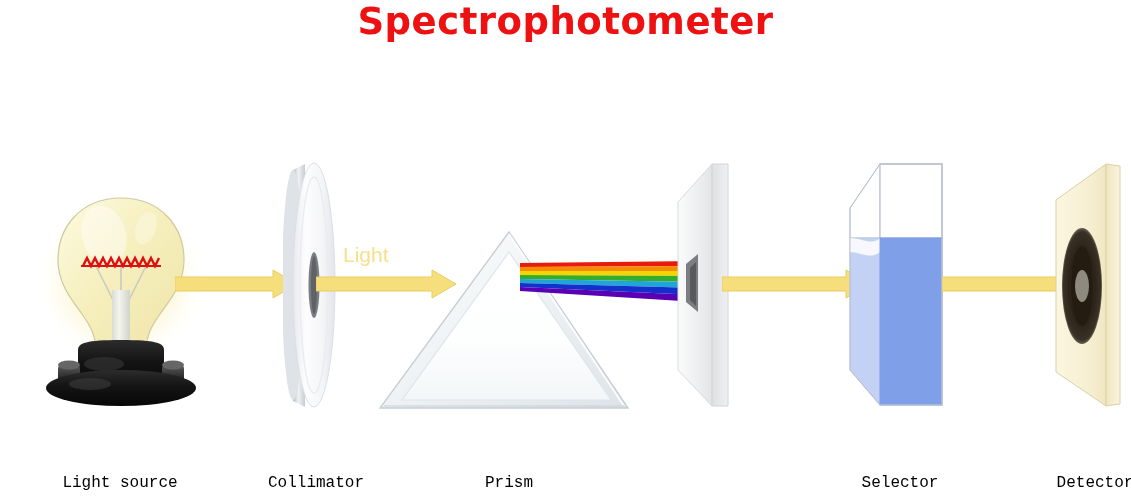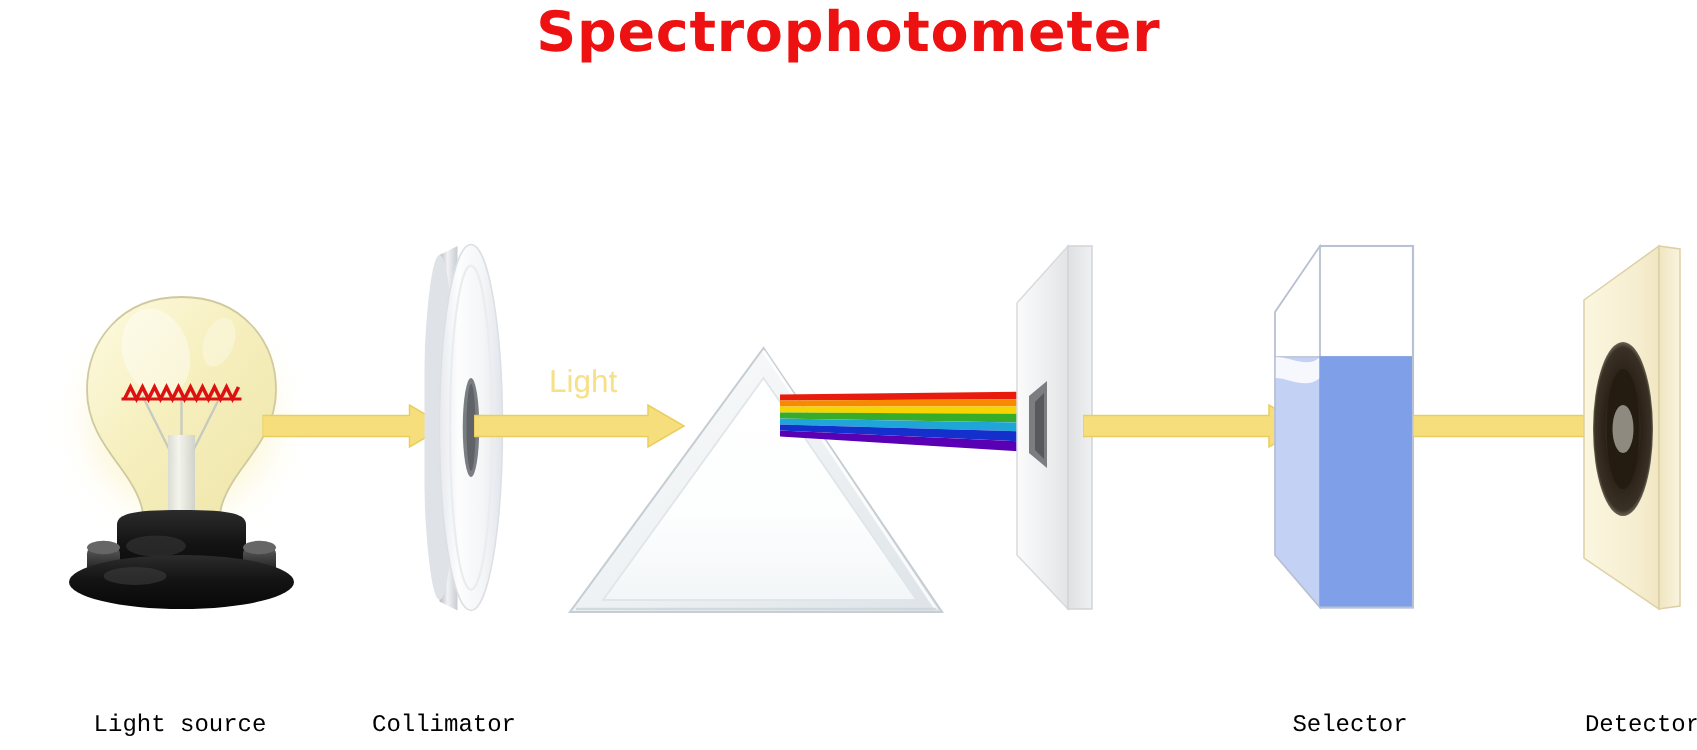--- a/index.html
+++ b/index.html
@@ -19,21 +19,21 @@
     position:absolute;top:474px;text-align:center;
     font-family:Liberation Mono, monospace;
     font-size:16px;color:#000000;white-space:nowrap;
   }
 
   
   .svgbox{position:absolute;}
 
   
   #lightword{
-    position:absolute;left:366px;top:243px;
+    position:absolute;left:343px;top:243px;
     font-family:"Liberation Sans",sans-serif;
     font-size:21px;color:#f6e08a;white-space:nowrap;
   }
 </style>
 </head>
 <body>
 
 <div id="stage">
 
   <div id="title">Spectrophotometer</div>
@@ -262,17 +262,18 @@
 
       <polygon points="56,4 70,6 70,244 56,246" fill="url(#detSide)" stroke="#ddd0a5" stroke-width="1"></polygon>
 
       <ellipse cx="32" cy="126" rx="20" ry="58" fill="url(#sensorGrad)"></ellipse>
       <ellipse cx="32" cy="126" rx="11" ry="40" fill="#241b11"></ellipse>
       <ellipse cx="32" cy="126" rx="7" ry="16" fill="#8e8a80"></ellipse>
     </svg>
   </div>
 
   <div class="cap" style="left:20px;width:200px;">Light source</div>
-  <div class="cap" style="left:196px;width:200px;">Collimator</div>
+  <div class="cap" style="left:216px;width:200px;">Collimator</div>
+  <div class="cap" style="left:409px;width:200px;">Prism</div>
   <div class="cap" style="left:800px;width:200px;">Selector</div>
   <div class="cap" style="left:995px;width:200px;">Detector</div>
 
 </div>
 
 </body></html>

